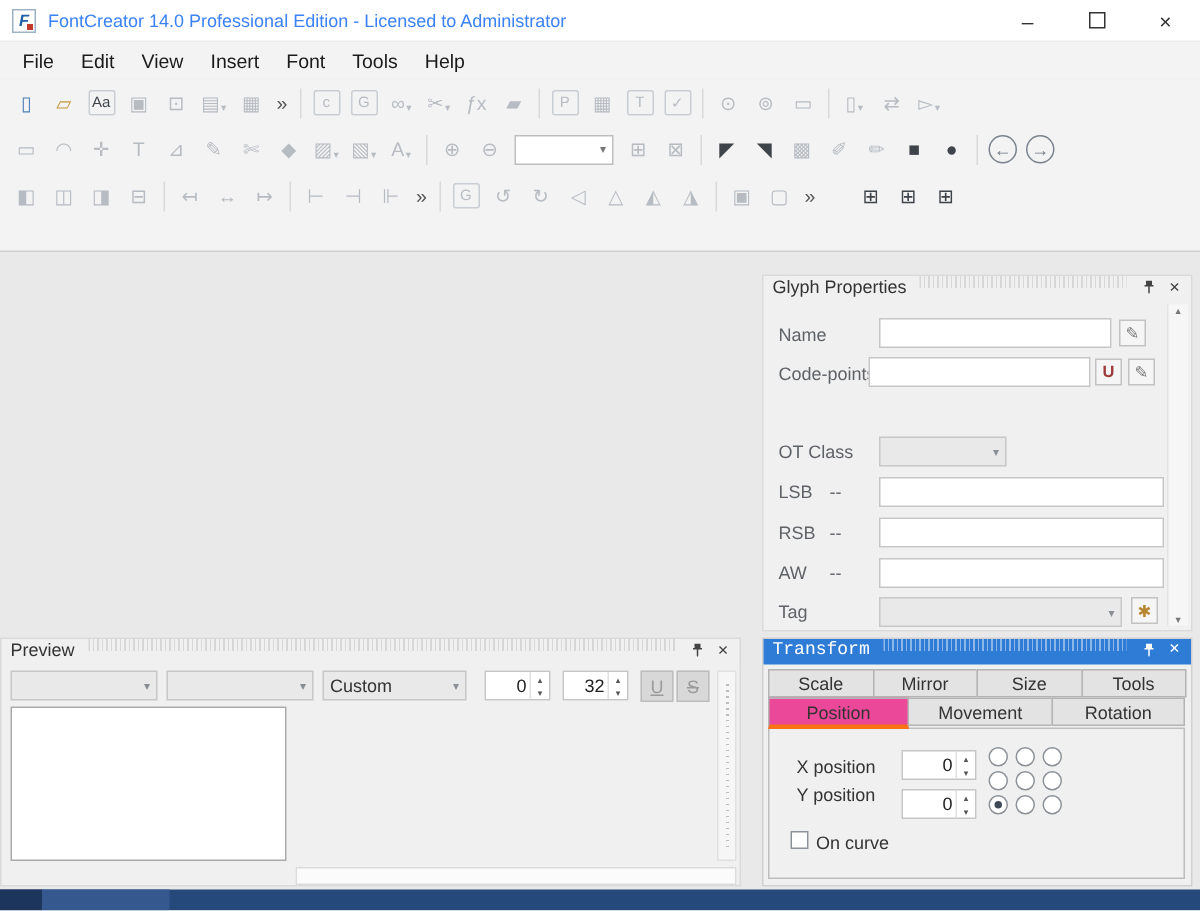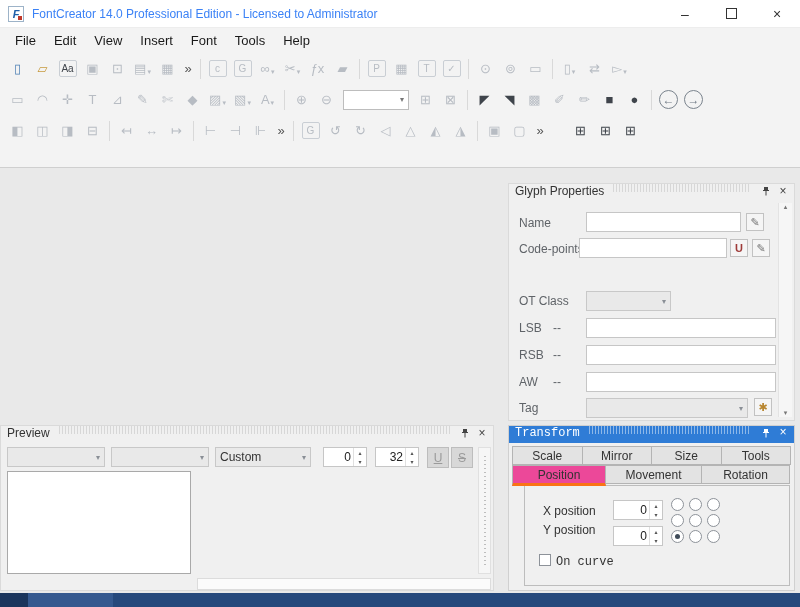--- a/index.html
+++ b/index.html
@@ -95,21 +95,21 @@
 
   
   .transform-panel{left:508px;top:425px;width:287px;height:166px;border:1px solid #d0d0d0;}
   .tabs-wrap{position:absolute;left:3px;top:20px;right:4px;}
   .tab-row{display:flex;}
   .tab{border:1px solid #b4b4b4;background:#e3e3e3;display:flex;align-items:center;justify-content:center;
        font-size:12px;color:#333;height:19px;box-sizing:border-box;margin-right:-1px;}
   .tab-row1 .tab{flex:1;}
   .tab.active{background:#ec4899;border-bottom:3px solid #f97316;height:21px;position:relative;z-index:2;}
   .tf-content{position:absolute;left:3px;right:4px;top:59px;bottom:4px;border:1px solid #bdbdbd;
-              background:#f0f0f0;box-sizing:border-box;margin-left:12px;}
+              background:#f0f0f0;box-sizing:border-box;}
   .radio-grid{position:absolute;left:146px;top:12px;display:grid;grid-template-columns:repeat(3,12px);
               grid-auto-rows:12px;gap:4px 6px;}
   .radio{width:11px;height:11px;border:1px solid #8d9299;border-radius:50%;background:#fff;position:relative;}
   .radio.selected::after{content:"";position:absolute;left:3px;top:3px;width:5px;height:5px;border-radius:50%;
               background:#3f4b59;}
   .checkbox{position:absolute;width:12px;height:12px;border:1px solid #8d9299;background:#fff;box-sizing:border-box;}
 
   
   .statusbar{position:absolute;left:0;top:593px;width:800px;height:14px;background:#26497c;}
   .status-seg1{position:absolute;left:0;top:0;width:28px;height:14px;background:#1b355c;}
@@ -550,21 +550,21 @@
           <span class="radio"></span>
           <span class="radio"></span>
           <span class="radio"></span>
           <span class="radio"></span>
           <span class="radio selected"></span>
           <span class="radio"></span>
           <span class="radio"></span>
         </div>
 
       <span class="checkbox" style="left:14px;top:68px;"></span>
-      <span class="fld-label" style="left:31px;top:69px;color:#333;font-family:Liberation Mono, monospace;">On curve</span>
+      <span class="fld-label" style="left:31px;top:69px;color:#333;">On curve</span>
     </div>
   </div>
 
   <div class="statusbar">
     <div class="status-seg1"></div>
     <div class="status-seg2"></div>
   </div>
 
 </div>
 

